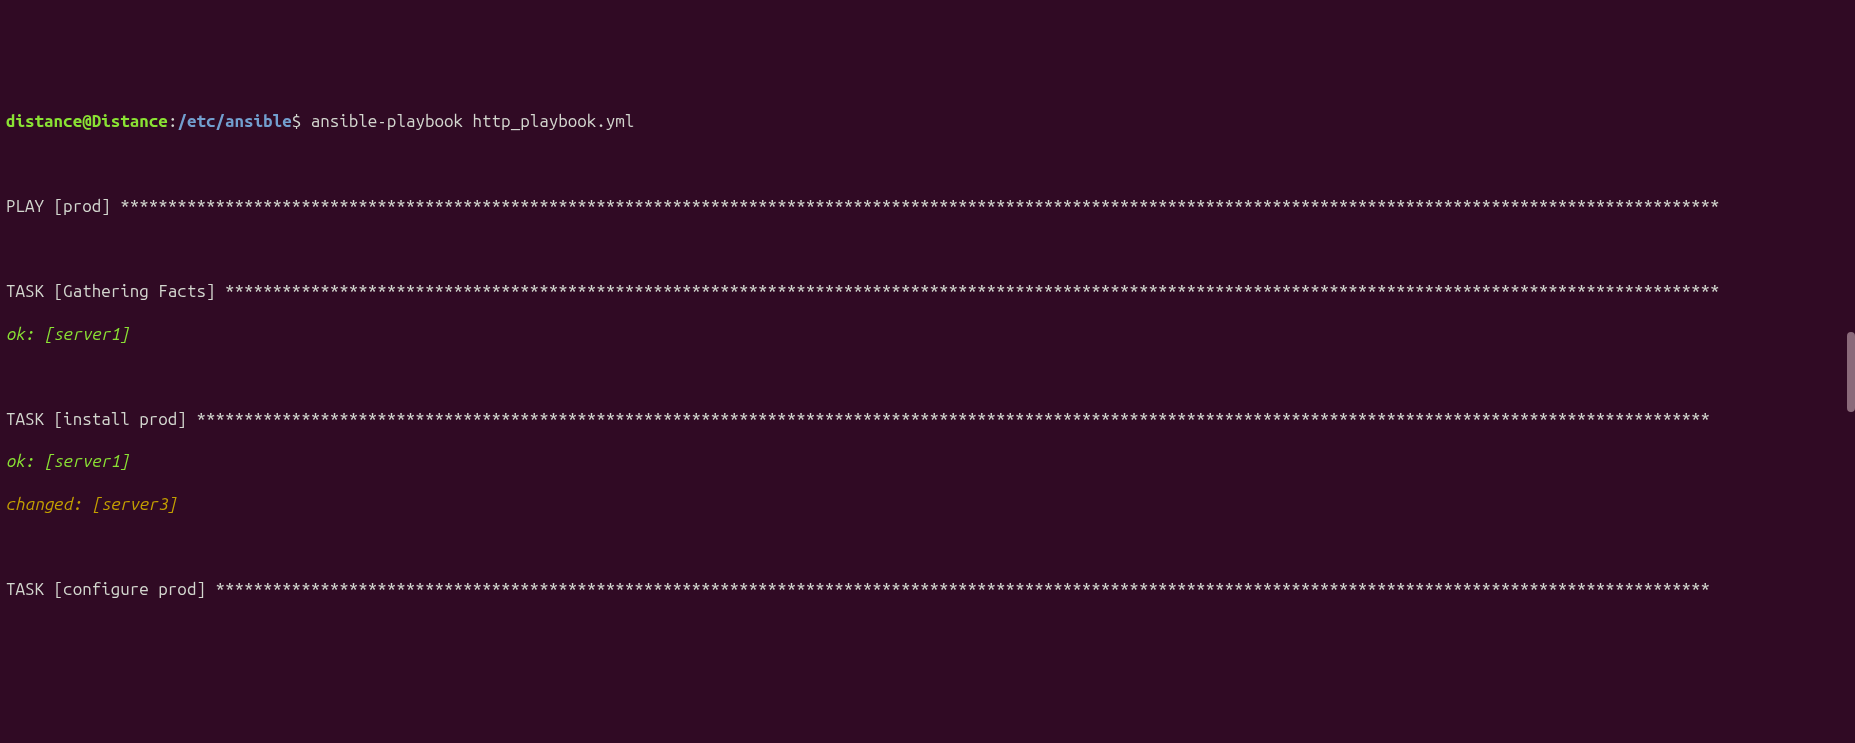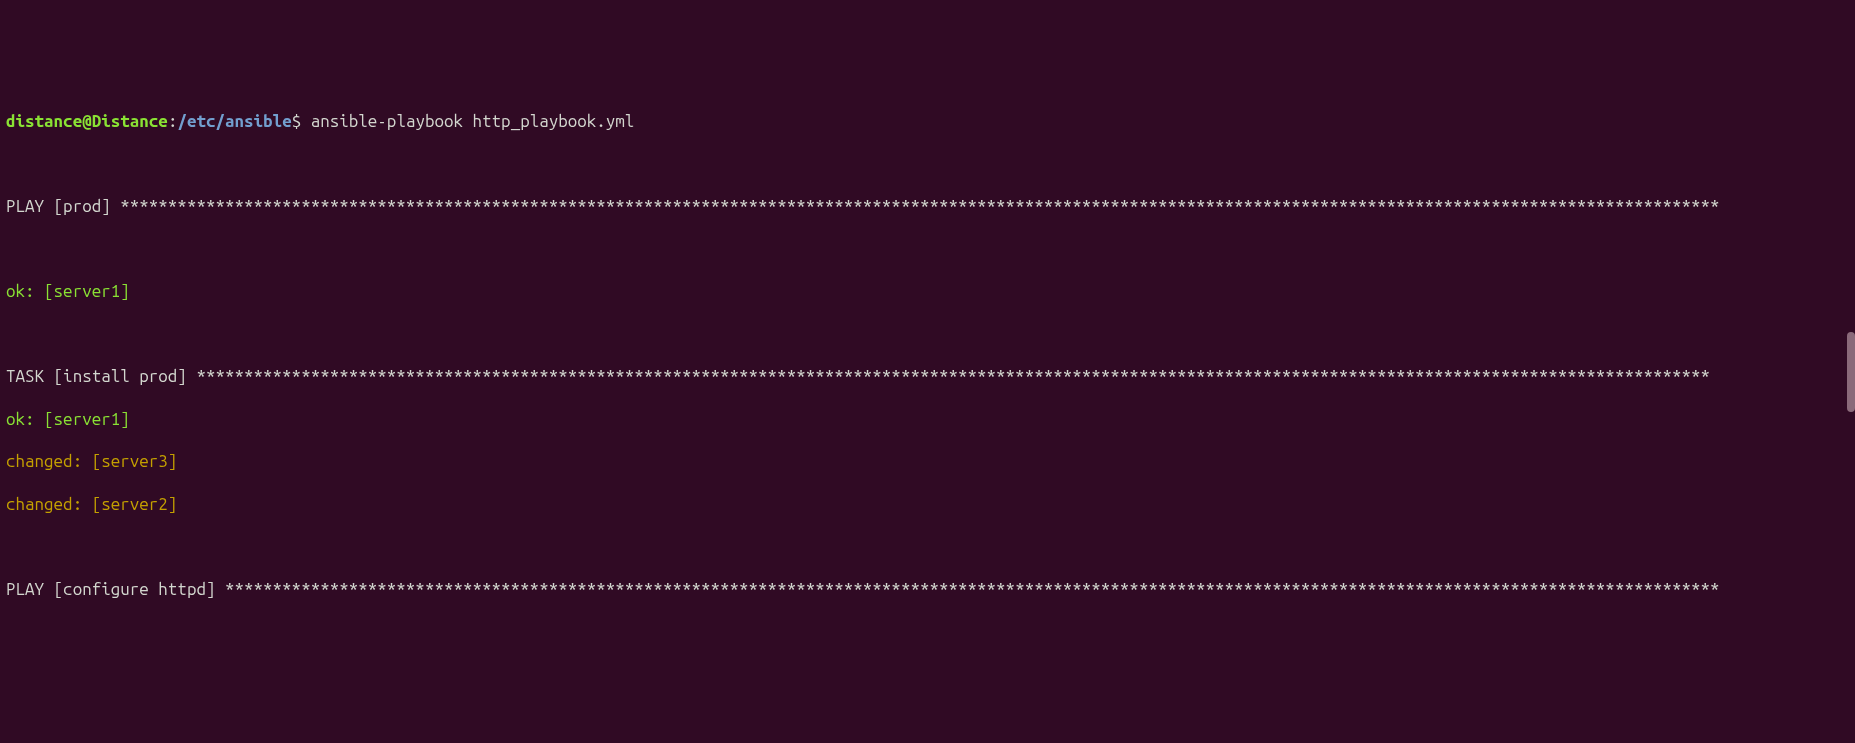--- a/index.html
+++ b/index.html
@@ -29,42 +29,42 @@
       background: #8a6a7a;
       border-radius: 4px;
       transform: translateY(-50%);
     }
     .prompt-user { color: #8ae234; font-weight: bold; }
     .prompt-host { color: #8ae234; font-weight: bold; }
     .prompt-path { color: #729fcf; font-weight: bold; }
     .prompt-sym { color: #d3d7cf; }
     .cmd { color: #d3d7cf; }
     .white { color: #d3d7cf; text-align: right; }
-    .ok-green { color: #8ae234; }
-    .changed-y { color: #c4a000; }
+    .ok-green { color: #8ae234; font-style: italic; }
+    .changed-y { color: #c4a000; font-style: italic; }
     .line { display: block; }
   </style>
 </head>
 <body>
 
 
 
 <div>
 <span class="line"><span class="prompt-user">distance</span><span class="prompt-user">@</span><span class="prompt-host">Distance</span><span class="prompt-sym">:</span><span class="prompt-path">/etc/ansible</span><span class="prompt-sym">$</span><span class="cmd"> ansible-playbook http_playbook.yml</span></span>
 <span class="line"> </span>
 <span class="line"><span class="white">PLAY [prod] </span><span class="white">************************************************************************************************************************************************************************</span></span>
 <span class="line"> </span>
+<span class="line"><span class="white">TASK [Gathering Facts] </span><span class="white">*************************************************************************************************************************************************************</span></span>
 <span class="line ok-green">ok: [server1]</span>
 <span class="line"> </span>
 <span class="line"><span class="white">TASK [install prod] </span><span class="white">***************************************************************************************************************************************************************</span></span>
 <span class="line ok-green">ok: [server1]</span>
 <span class="line changed-y">changed: [server3]</span>
-<span class="line changed-y">changed: [server2]</span>
 <span class="line"> </span>
-<span class="line"><span class="white">PLAY [configure httpd] </span><span class="white">*************************************************************************************************************************************************************</span></span>
+<span class="line"><span class="white">TASK [configure prod] </span><span class="white">*************************************************************************************************************************************************************</span></span>
 
 
 
 
 
 
 
 
 
 

